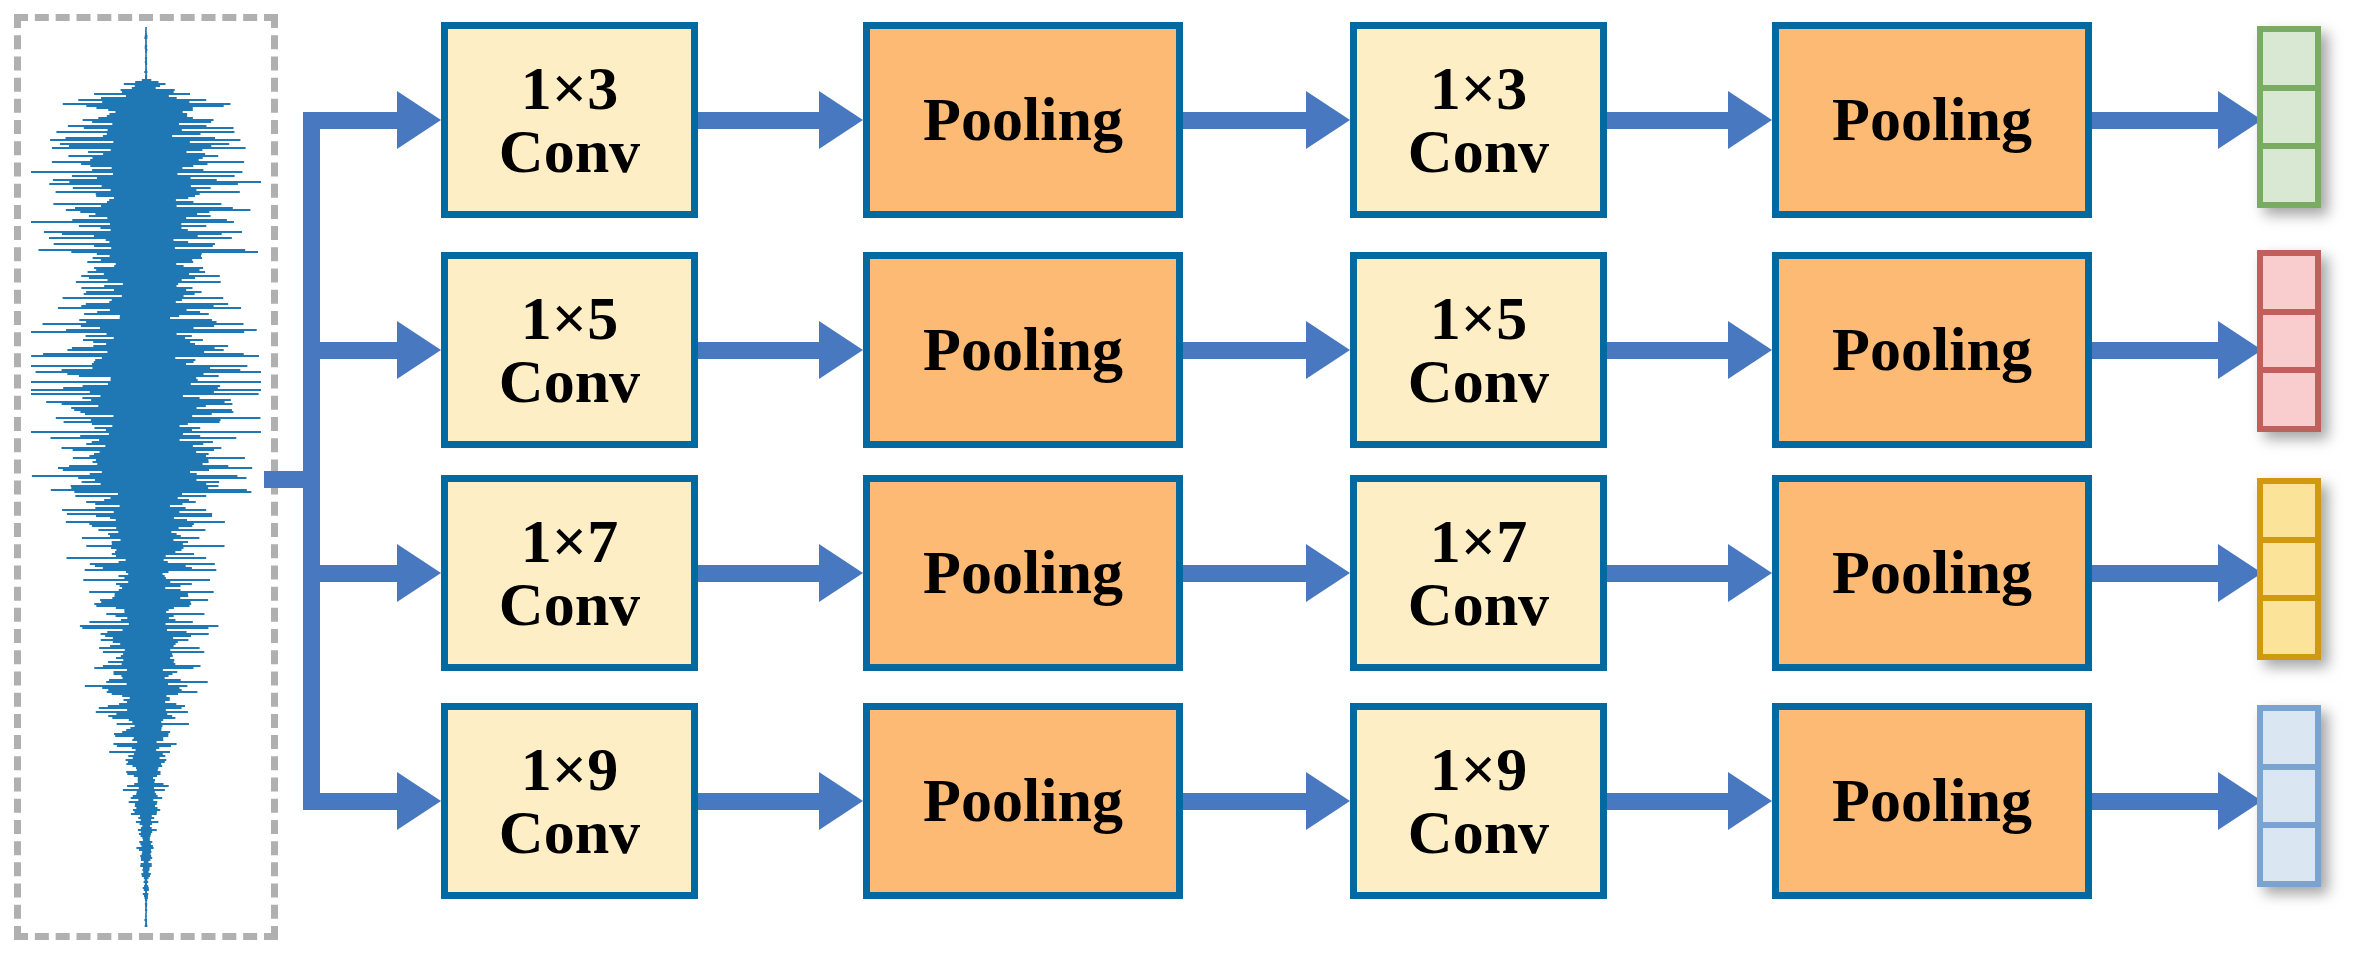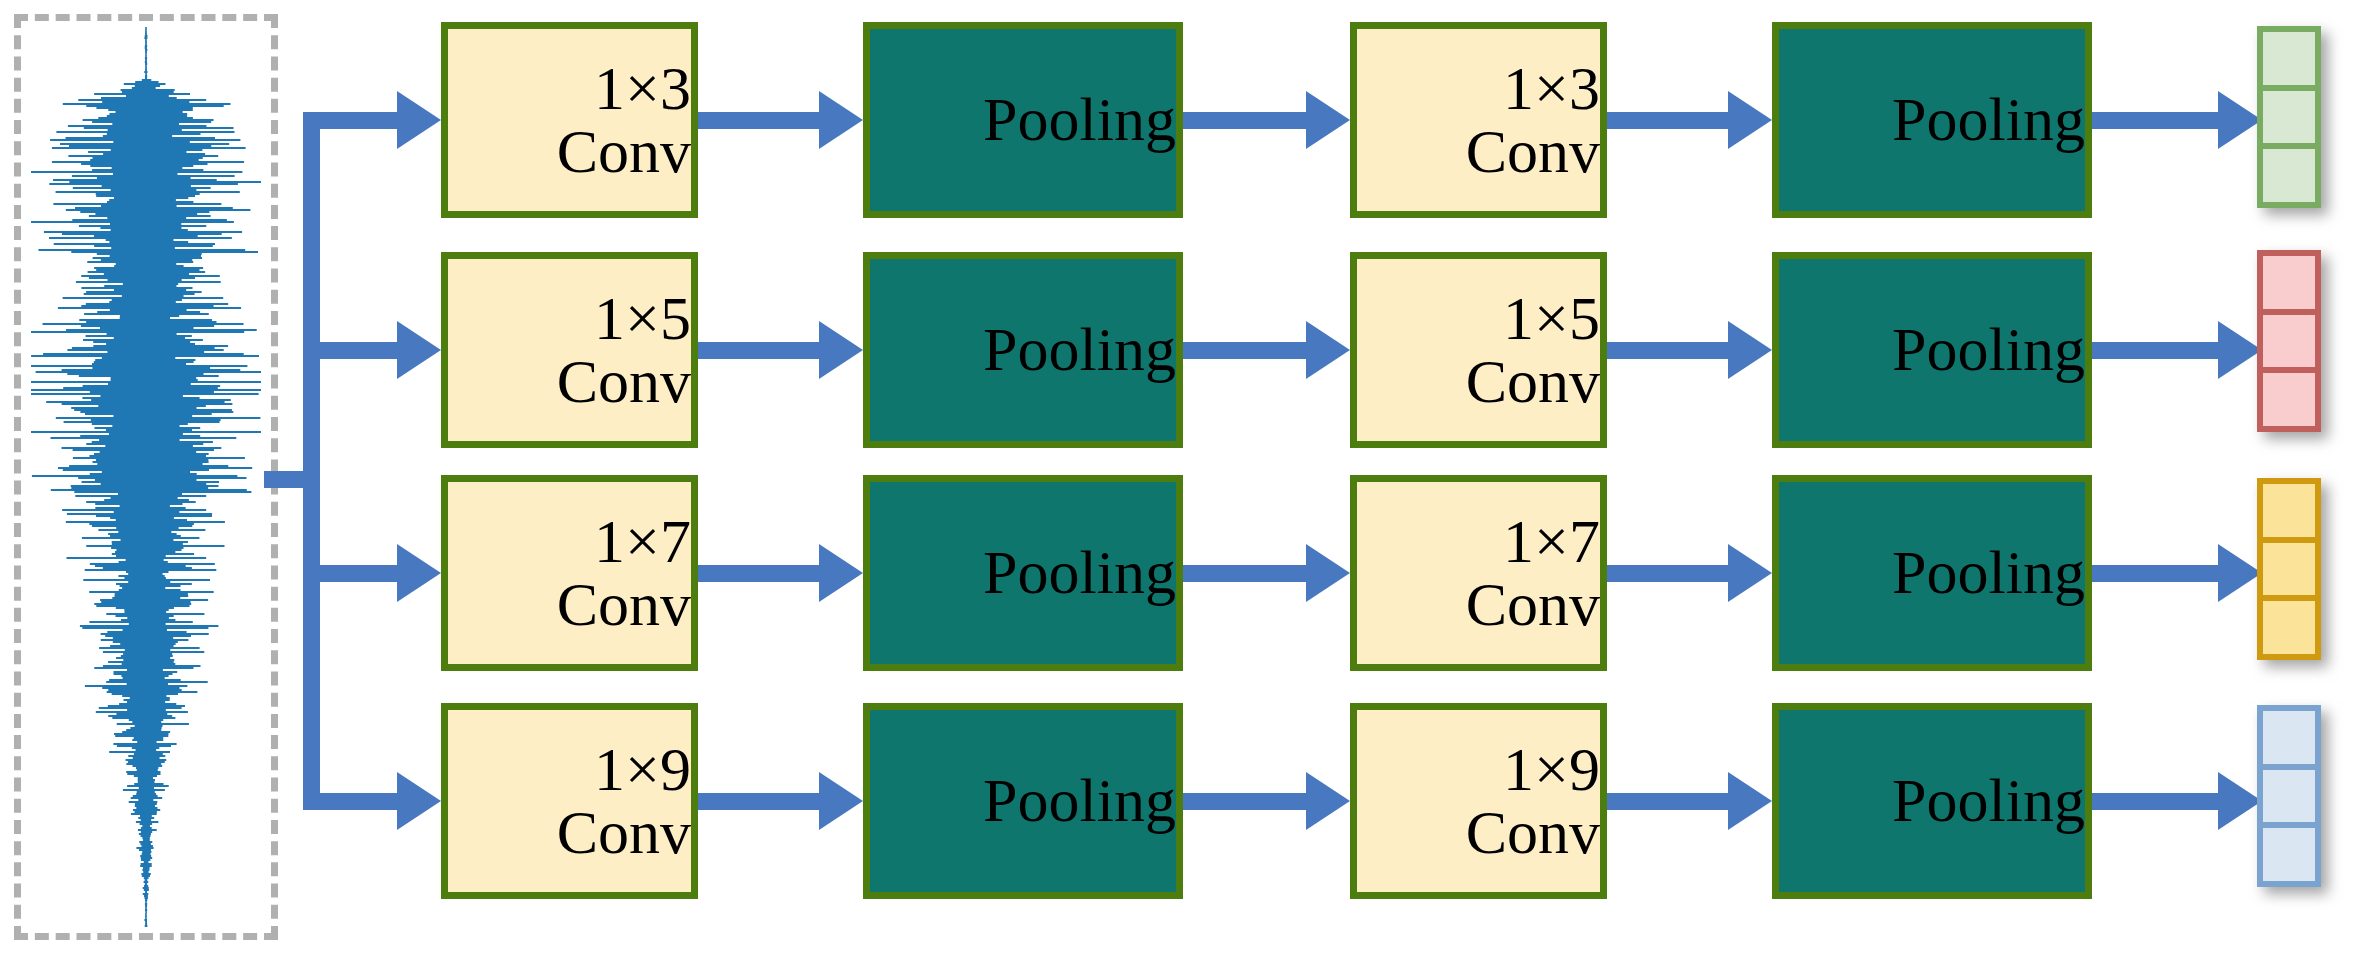--- a/index.html
+++ b/index.html
@@ -19,26 +19,26 @@
   .arrow-head{
     position:absolute;width:0;height:0;
     border-top:29px solid transparent;
     border-bottom:29px solid transparent;
     border-left:44px solid #4878c0;
   }
 
   
   .block{
     position:absolute;box-sizing:border-box;
-    border:7px solid #4d7c0f;
-    display:flex;flex-direction:column;align-items:flex-end;justify-content:center;
-    color:#000;line-height:1.02;
+    border:7px solid #0369a1;
+    display:flex;flex-direction:column;align-items:center;justify-content:center;
+    color:#000;line-height:1.02;font-weight:bold;
   }
   .block.conv{background:#fdeec5;}
-  .block.pool{background:#0f766e;}
+  .block.pool{background:#fdba74;}
   .block .l1{font-size:62px;letter-spacing:0px;}
   .block .l2{font-size:62px;letter-spacing:0px;}
   .block.pool .l1{font-size:62px;}
 
   
   .stack{
     position:absolute;width:64px;box-sizing:border-box;
     display:flex;flex-direction:column;
     border:6px solid #000;
     filter:drop-shadow(7px 7px 7px rgba(90,90,90,0.55));

